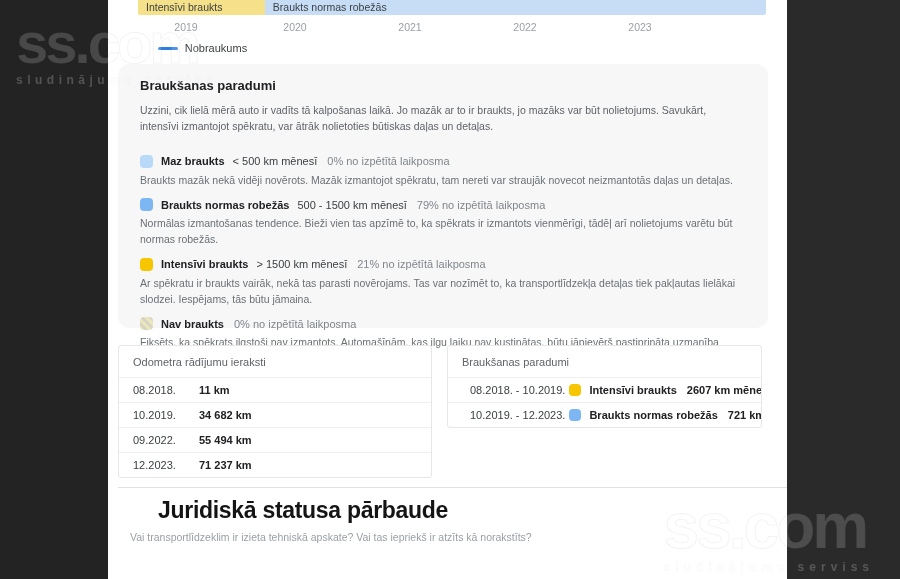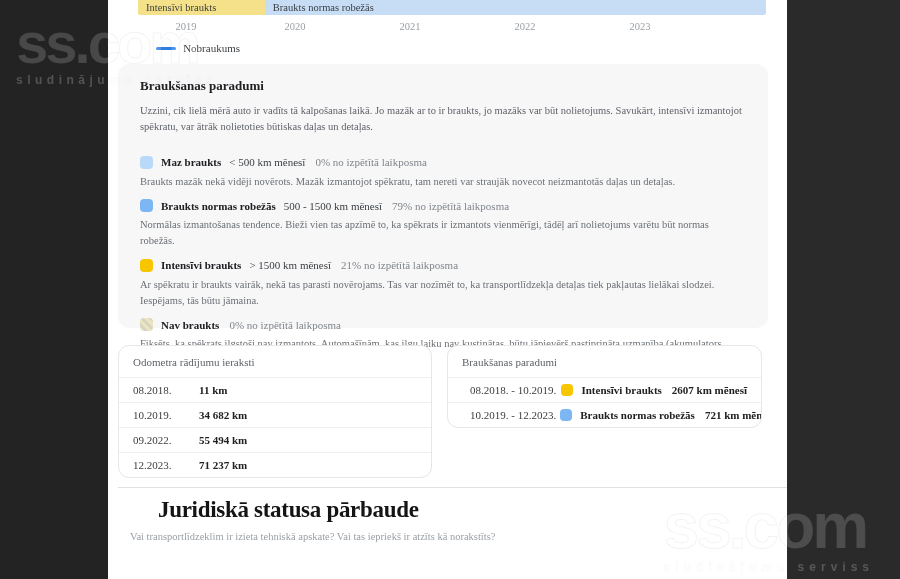--- a/index.html
+++ b/index.html
@@ -19,21 +19,21 @@
   .wm-tag { font-weight:bold; color:rgba(255,255,255,0.22);
     -webkit-text-stroke:0.5px rgba(0,0,0,0.04); }
   .wm-tl { left:16px; top:14px; }
   .wm-tl .wm-logo { font-size:58px; }
   .wm-tl .wm-tag { font-size:12px; letter-spacing:4.5px; margin-top:2px; }
   .wm-br { right:26px; bottom:6px; text-align:left; }
   .wm-br .wm-logo { font-size:64px; }
   .wm-br .wm-tag { font-size:12px; letter-spacing:5px; margin-top:3px; }
 
   
-  .content { position:absolute; left:108px; top:0; width:679px; height:520px; background:#fff;font-family:Liberation Serif, serif; }
+  .content { position:absolute; left:108px; top:0; width:679px; height:520px; background:#fff; }
 
   
   .usage-bar { position:absolute; left:30px; top:0; width:628px; height:15px;
     display:flex; overflow:hidden; border-radius:0 0 2px 2px; }
   .usage-seg { height:100%; font-size:10.5px; color:#3c4043; line-height:15px;
     padding-left:8px; white-space:nowrap; overflow:hidden; }
   .usage-seg.s0 { width:20.2%; }
   .usage-seg.s1 { flex:1; }
 
   
@@ -59,21 +59,21 @@
   .habit-item { display:flex; align-items:center; gap:8px; margin-top:10px; }
   .sq { width:13px; height:13px; border-radius:4px; flex:none; background:#ccc; }
   .sq.striped { background:repeating-linear-gradient(45deg,#e9e5bd 0,#e9e5bd 3px,#d7d4c4 3px,#d7d4c4 6px); }
   .hi-label { font-size:11px; font-weight:bold; color:#202124; white-space:nowrap; }
   .hi-range { font-size:11px; color:#3c4043; white-space:nowrap; }
   .hi-share { font-size:11px; color:#80868b; white-space:nowrap; margin-left:2px; }
   .habit-desc { font-size:10.5px; color:#6b7075; line-height:1.5; margin-top:5px; }
 
   
   .cards { position:absolute; left:10px; top:345px; display:flex; gap:15px; align-items:flex-start; }
-  .card { background:#fff; border:1px solid #e6e6e6; border-radius:11px; overflow:hidden; }
+  .card { background:#fff; border:1px solid #e6e6e6; border-radius:3px; overflow:hidden; }
   .card-title { font-size:11px; color:#5f6368; padding:10px 14px 9px; }
   .card-row { display:flex; align-items:center; border-top:1px solid #efefef;
     padding:6px 14px; font-size:11px; }
   .card-odo { width:314px; }
   .card-odo .c-date { width:66px; color:#3c4043; }
   .card-odo .c-val { font-weight:bold; color:#202124;text-align:center; }
   .card-hab { width:315px; }
   .card-hab .c-period { width:108px; color:#3c4043; white-space:nowrap;padding-left:8px; }
   .card-hab .sq { width:12px; height:12px; margin:0 8px 0 4px; }
   .card-hab .c-label { font-weight:bold; color:#202124; white-space:nowrap; }

